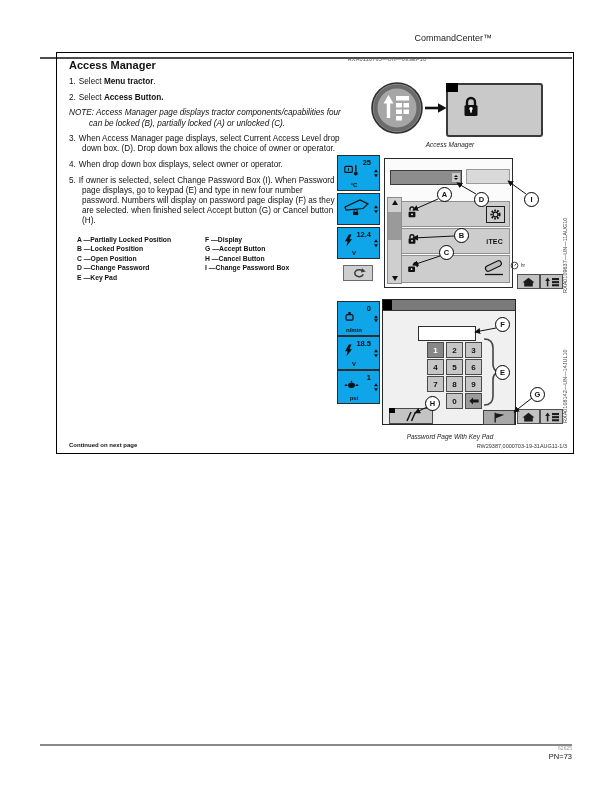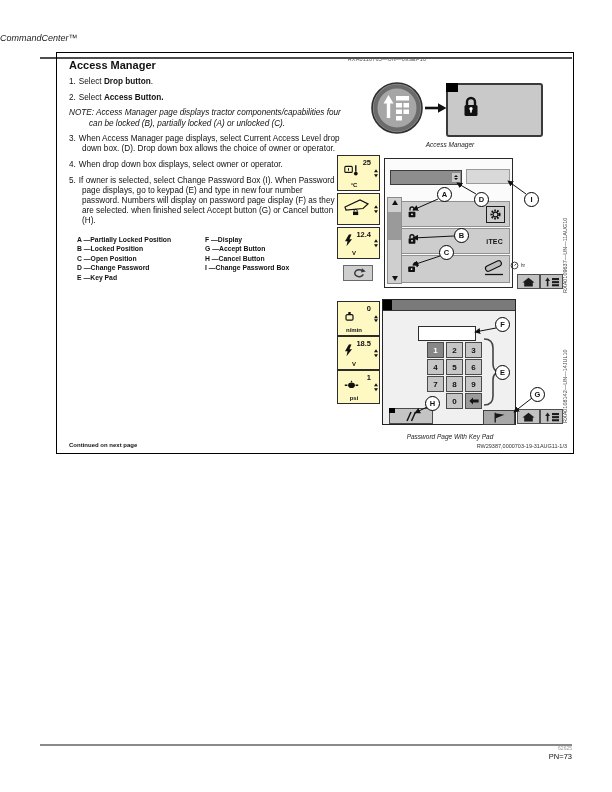--- a/index.html
+++ b/index.html
@@ -1,20 +1,20 @@
 <!DOCTYPE html>
 <html><head>
 <meta charset="utf-8">
 <style>
   html,body{margin:0;padding:0;background:#fff;}
   body{font-family:"Liberation Sans", sans-serif;color:#111;}
   .page{position:relative;width:612px;height:792px;background:#fff;overflow:hidden;}
 
   
-  .hdr{position:absolute;left:0;top:33px;width:492px;text-align:left;font-style:italic;font-size:9px;color:#222;}
+  .hdr{position:absolute;left:0;top:33px;width:492px;text-align:right;font-size:9px;color:#222;}
   .hdr-rule{position:absolute;left:40px;top:57px;width:532px;height:2px;background:#4d4d4d;}
   .f-rule{position:absolute;left:40px;top:744px;width:532px;height:1.5px;background:#8a8a8a;}
   .pageno{position:absolute;left:0;top:748px;width:612px;text-align:center;font-weight:bold;font-size:11px;}
   .pn{position:absolute;right:40px;top:752px;font-size:7.5px;}
   .pn-small{position:absolute;right:40px;top:745px;font-size:5px;color:#9a9a9a;}
 
   
   .content-box{position:absolute;left:48px;top:52px;width:516px;height:400px;border:1.3px solid #000;margin-left:8px;}
   .title{position:absolute;left:12px;top:6px;margin:0;font-size:11px;font-weight:bold;}
   .textcol{position:absolute;left:12px;top:24px;width:272px;}
@@ -40,21 +40,21 @@
   .f0-arrow{position:absolute;left:91px;top:29px;}
   .lockscr{position:absolute;left:112px;top:10px;width:93px;height:50px;background:#c9c9c9;border:2px solid #3a3a3a;border-radius:3px;}
   .lockscr .blk{position:absolute;left:-2px;top:-2px;width:12px;height:9px;background:#000;}
   .lockscr .biglock{position:absolute;left:14px;top:10px;}
 
   
   .fig1{position:absolute;left:277px;top:100px;width:232px;height:145px;}
   .fig2{position:absolute;left:277px;top:246px;width:232px;height:127px;}
 
   
-  .sensor{position:absolute;left:3px;width:41px;background:#fef9c3;border:1.5px solid #2b2b2b;}
+  .sensor{position:absolute;left:3px;width:41px;background:#0ea5e9;border:1.5px solid #2b2b2b;}
   .s-val{position:absolute;top:2px;right:8px;font-size:7.5px;font-weight:bold;}
   .s-icon{position:absolute;left:6px;top:50%;transform:translateY(-60%);}
   .s-unit{position:absolute;left:4px;bottom:2px;width:24px;text-align:center;font-weight:bold;font-size:6px;}
   .spin{position:absolute;right:1.5px;top:50%;transform:translateY(-50%);display:flex;flex-direction:column;gap:1.5px;align-items:center;}
   .tu{width:0;height:0;border-left:2.6px solid transparent;border-right:2.6px solid transparent;border-bottom:3.6px solid #111;}
   .td{width:0;height:0;border-left:2.6px solid transparent;border-right:2.6px solid transparent;border-top:3.6px solid #111;}
   .refresh{position:absolute;left:9px;top:112px;width:28px;height:14px;background:#cecece;border:1px solid #6b6b6b;display:flex;align-items:center;justify-content:center;}
 
   
   .scr1{position:absolute;left:50px;top:5px;width:127px;height:128px;background:#fbfbfb;border:1.5px solid #282828;}
@@ -107,21 +107,21 @@
 
   <div class="hdr">CommandCenter™</div>
   <div class="hdr-rule"></div>
 
   <div class="content-box">
 
     <h1 class="title">Access Manager</h1>
     <div class="figref fig0-ref">RXA0110765—UN—09SEP10</div>
 
     <div class="textcol">
-      <p class="step"><span class="stepnum">1.</span><span>Select </span><b>Drop button</b><span>.</span></p>
+      <p class="step"><span class="stepnum">1.</span><span>Select </span><b>Menu tractor</b><span>.</span></p>
       <p class="step"><span class="stepnum">2.</span><span>Select </span><b>Access Button.</b><span></span></p>
       <p class="note">NOTE: Access Manager page displays tractor components/capabilities four can be locked (B), partially locked (A) or unlocked (C).</p>
       <p class="step"><span class="stepnum">3.</span><span>When Access Manager page displays, select Current Access Level drop down box. (D). Drop down box allows the choice of owner or operator.</span></p>
       <p class="step"><span class="stepnum">4.</span><span>When drop down box displays, select owner or operator.</span></p>
       <p class="step"><span class="stepnum">5.</span><span>If owner is selected, select Change Password Box (I). When Password page displays, go to keypad (E) and type in new four number password. Numbers will display on password page display (F) as they are selected. when finished select Accept button (G) or Cancel button (H).</span></p>
       <div class="legend">
         <div class="lcol c1">
           <div class="litem">A —Partially Locked Position</div>
           <div class="litem">B —Locked Position</div>
           <div class="litem">C —Open Position</div>

